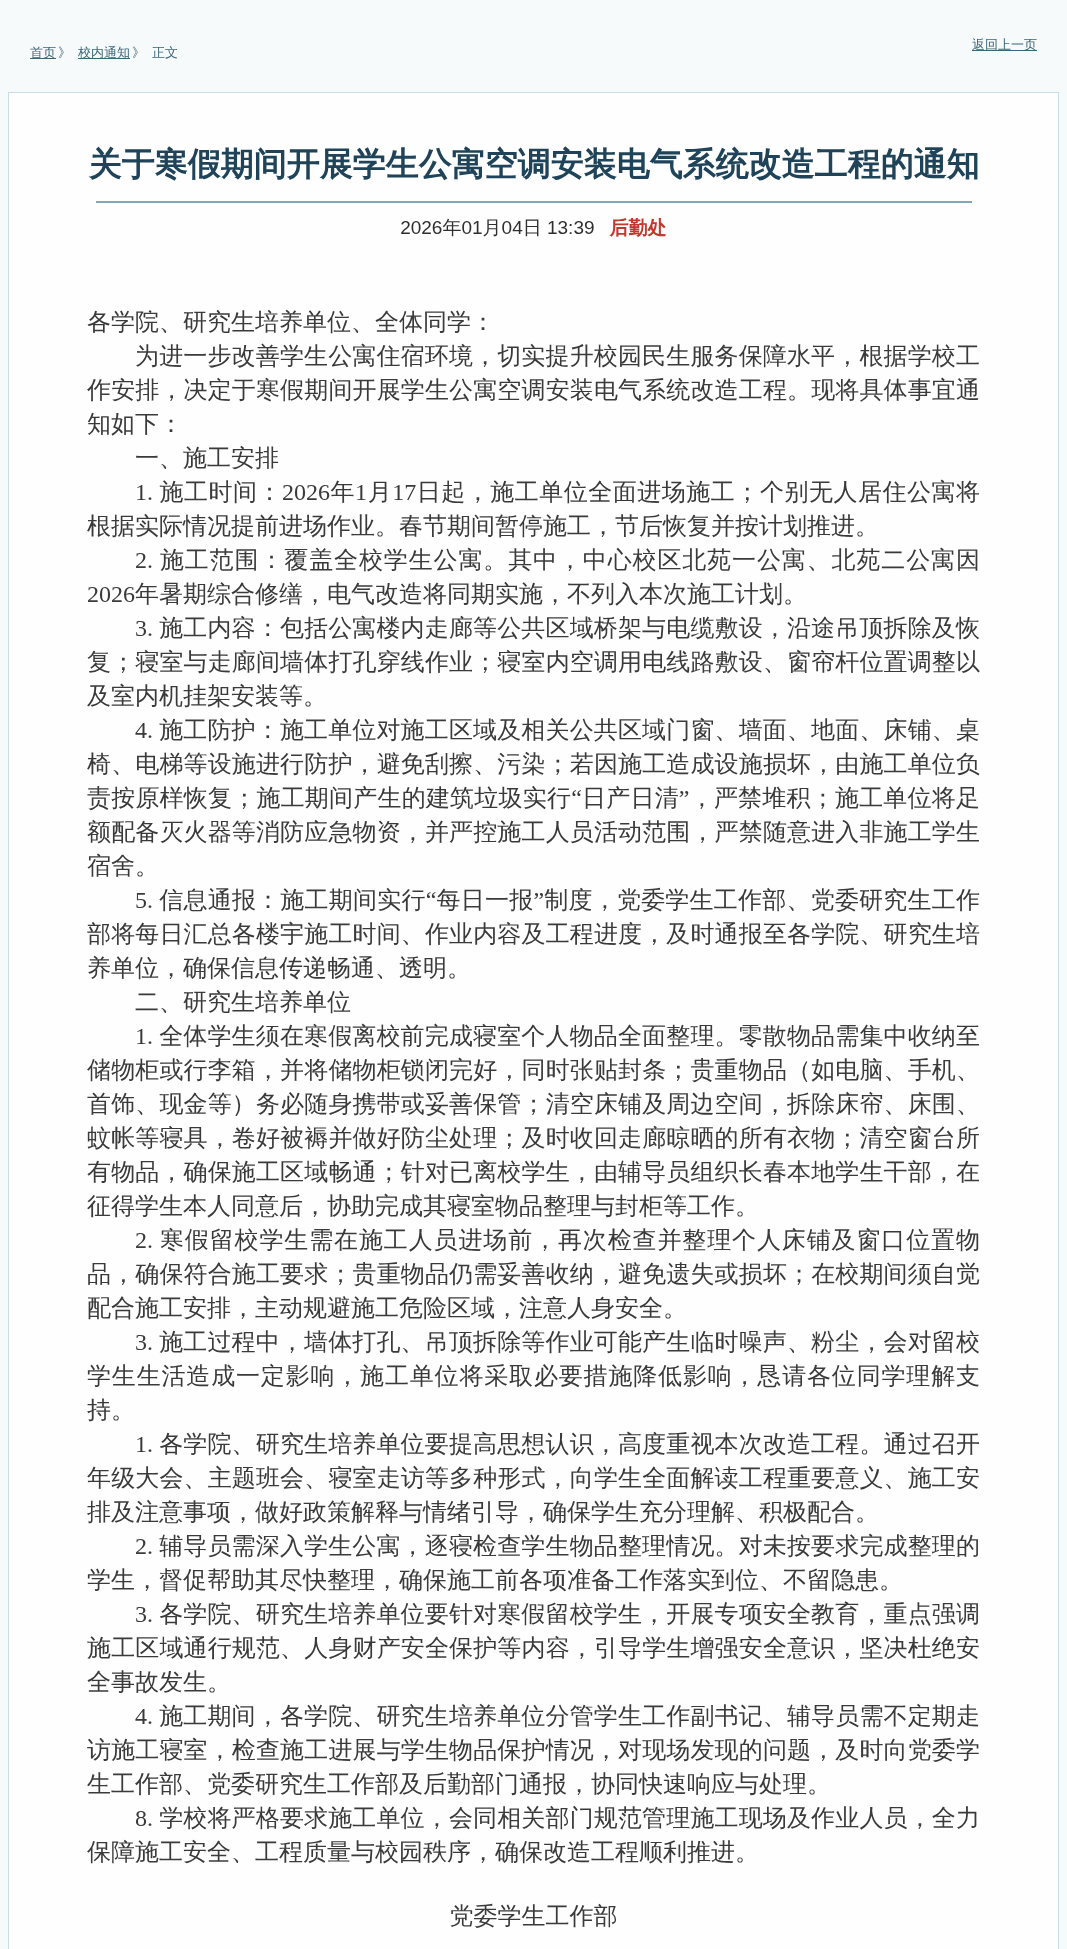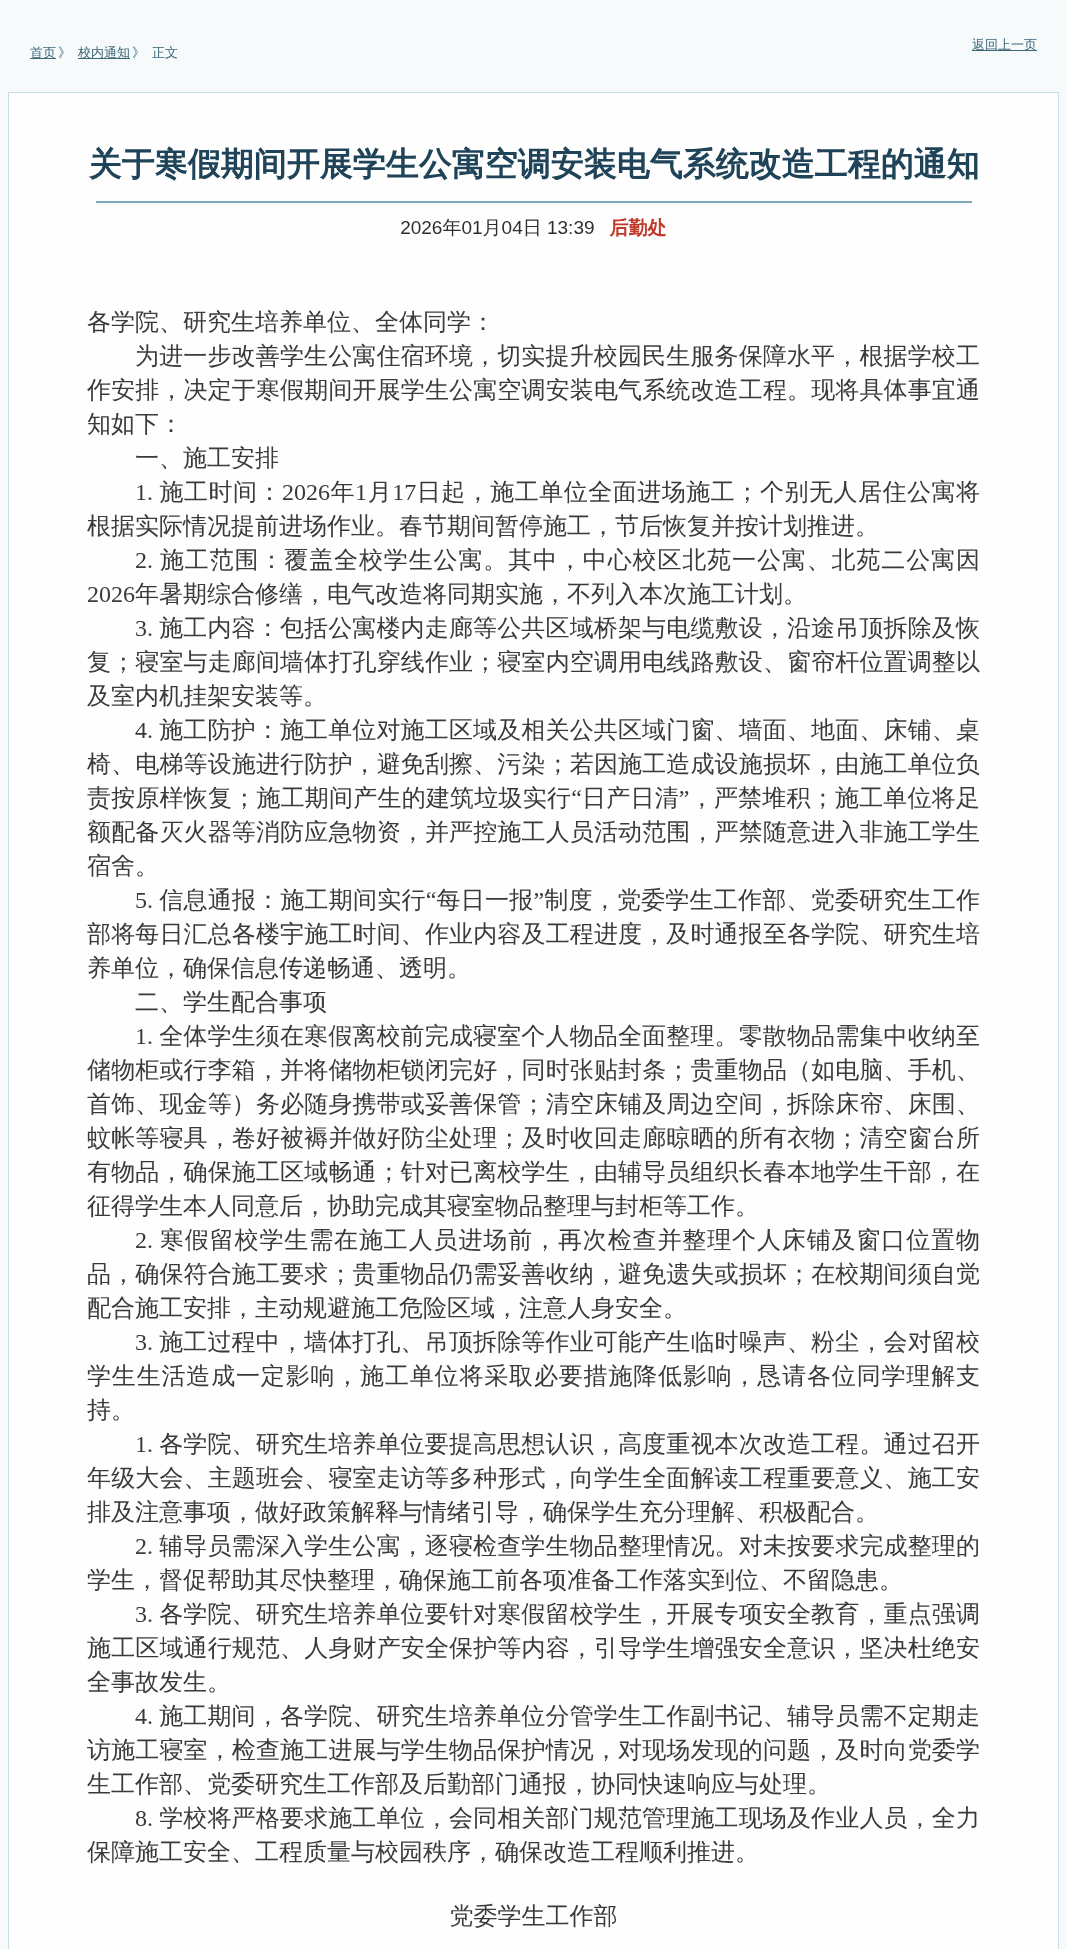--- a/index.html
+++ b/index.html
@@ -105,21 +105,21 @@
         <p class="indented">1. 施工时间：2026年1月17日起，施工单位全面进场施工；个别无人居住公寓将根据实际情况提前进场作业。春节期间暂停施工，节后恢复并按计划推进。</p>
 
         <p class="indented">2. 施工范围：覆盖全校学生公寓。其中，中心校区北苑一公寓、北苑二公寓因2026年暑期综合修缮，电气改造将同期实施，不列入本次施工计划。</p>
 
         <p class="indented">3. 施工内容：包括公寓楼内走廊等公共区域桥架与电缆敷设，沿途吊顶拆除及恢复；寝室与走廊间墙体打孔穿线作业；寝室内空调用电线路敷设、窗帘杆位置调整以及室内机挂架安装等。</p>
 
         <p class="indented">4. 施工防护：施工单位对施工区域及相关公共区域门窗、墙面、地面、床铺、桌椅、电梯等设施进行防护，避免刮擦、污染；若因施工造成设施损坏，由施工单位负责按原样恢复；施工期间产生的建筑垃圾实行“日产日清”，严禁堆积；施工单位将足额配备灭火器等消防应急物资，并严控施工人员活动范围，严禁随意进入非施工学生宿舍。</p>
 
         <p class="indented">5. 信息通报：施工期间实行“每日一报”制度，党委学生工作部、党委研究生工作部将每日汇总各楼宇施工时间、作业内容及工程进度，及时通报至各学院、研究生培养单位，确保信息传递畅通、透明。</p>
 
-        <p class="indented">二、学生配合事项</p>
+        <p class="indented">二、研究生培养单位</p>
 
         <p class="indented">1. 全体学生须在寒假离校前完成寝室个人物品全面整理。零散物品需集中收纳至储物柜或行李箱，并将储物柜锁闭完好，同时张贴封条；贵重物品（如电脑、手机、首饰、现金等）务必随身携带或妥善保管；清空床铺及周边空间，拆除床帘、床围、蚊帐等寝具，卷好被褥并做好防尘处理；及时收回走廊晾晒的所有衣物；清空窗台所有物品，确保施工区域畅通；针对已离校学生，由辅导员组织长春本地学生干部，在征得学生本人同意后，协助完成其寝室物品整理与封柜等工作。</p>
 
         <p class="indented">2. 寒假留校学生需在施工人员进场前，再次检查并整理个人床铺及窗口位置物品，确保符合施工要求；贵重物品仍需妥善收纳，避免遗失或损坏；在校期间须自觉配合施工安排，主动规避施工危险区域，注意人身安全。</p>
 
         <p class="indented">3. 施工过程中，墙体打孔、吊顶拆除等作业可能产生临时噪声、粉尘，会对留校学生生活造成一定影响，施工单位将采取必要措施降低影响，恳请各位同学理解支持。</p>
 
 
         <p class="indented">1. 各学院、研究生培养单位要提高思想认识，高度重视本次改造工程。通过召开年级大会、主题班会、寝室走访等多种形式，向学生全面解读工程重要意义、施工安排及注意事项，做好政策解释与情绪引导，确保学生充分理解、积极配合。</p>
 

